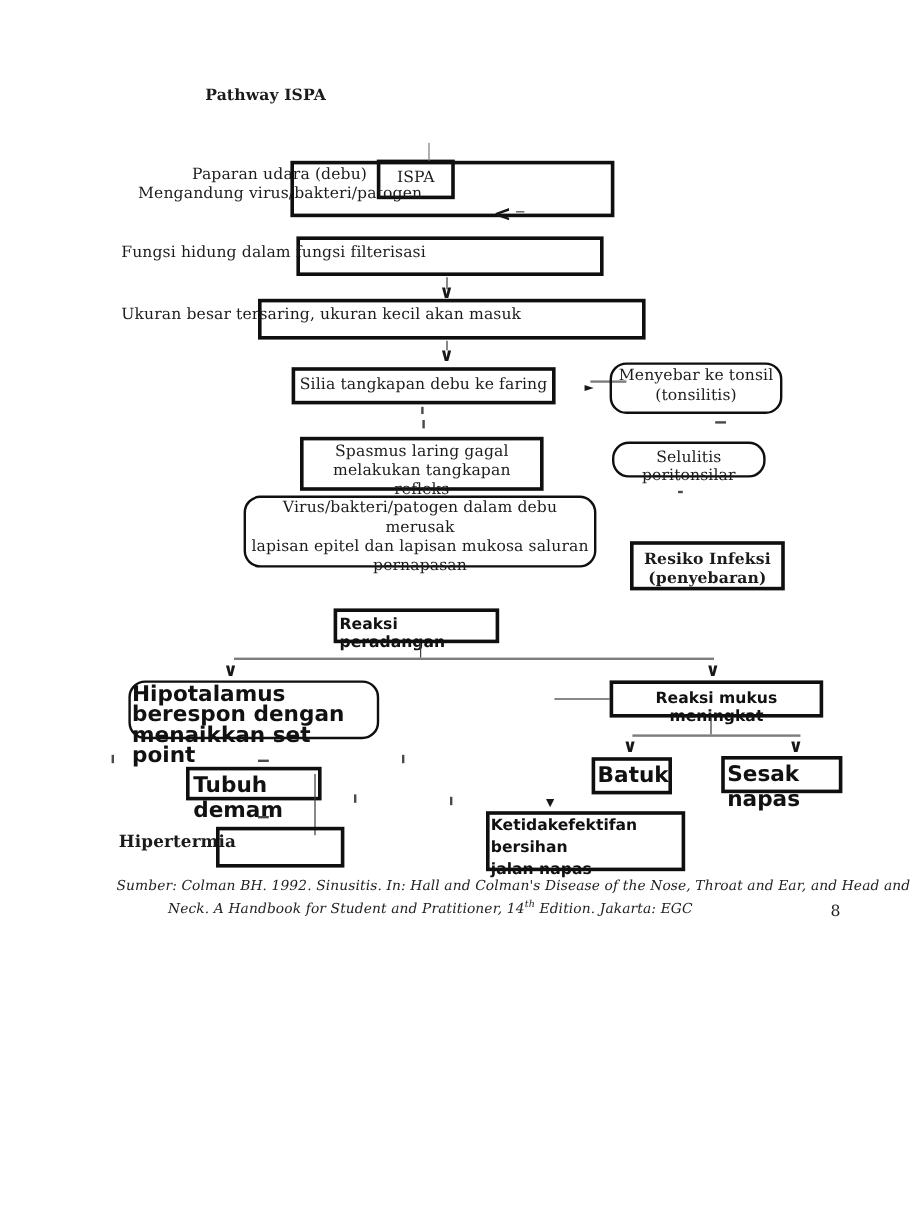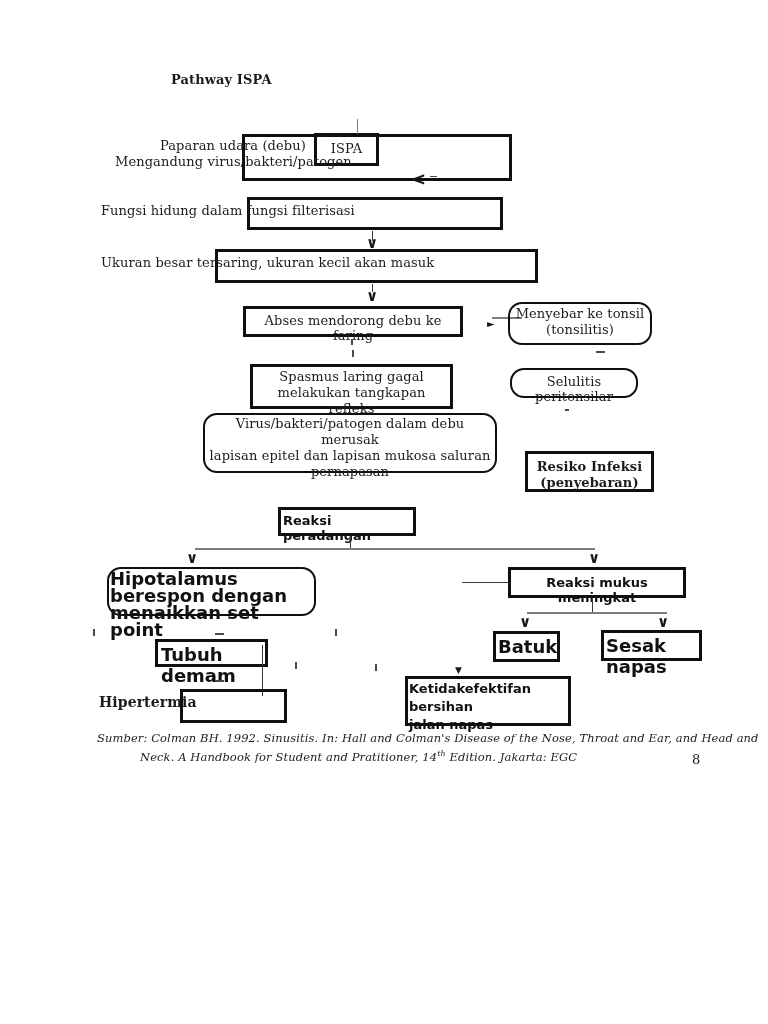--- a/index.html
+++ b/index.html
@@ -46,21 +46,21 @@
   <div class="abs serif" style="left:101px;top:203px;z-index:2;">Fungsi hidung dalam fungsi filterisasi</div>
   <div class="line" style="left:372px;top:231px;width:1px;height:10px;"></div>
   <div class="arrowV" style="left:366px;top:236px;">∨</div>
 
   <div class="box" style="left:215px;top:249px;width:323px;height:34px;"></div>
   <div class="abs serif" style="left:101px;top:255px;z-index:2;">Ukuran besar tersaring, ukuran kecil akan masuk</div>
   <div class="line" style="left:372px;top:284px;width:1px;height:8px;"></div>
   <div class="arrowV" style="left:366px;top:289px;">∨</div>
 
   <div class="box" style="left:243px;top:306px;width:220px;height:31px;">
-    <div class="serif center" style="padding-top:4px;">Abses mendorong debu ke faring</div>
+    <div class="serif center" style="padding-top:4px;">Silia tangkapan debu ke faring</div>
   </div>
   <div class="tick" style="left:351px;top:339px;height:6px;"></div>
   <div class="tick" style="left:352px;top:350px;height:7px;"></div>
 
   <div class="gline" style="left:492px;top:317px;width:30px;height:2px;"></div>
   <div class="tri" style="left:487px;top:319px;font-size:10px;">►</div>
 
   <div class="box thin" style="left:508px;top:302px;width:144px;height:43px;">
     <div class="serif center" style="padding-top:2px;line-height:17px;">
       <span class="block-line">Menyebar ke tonsil</span>

